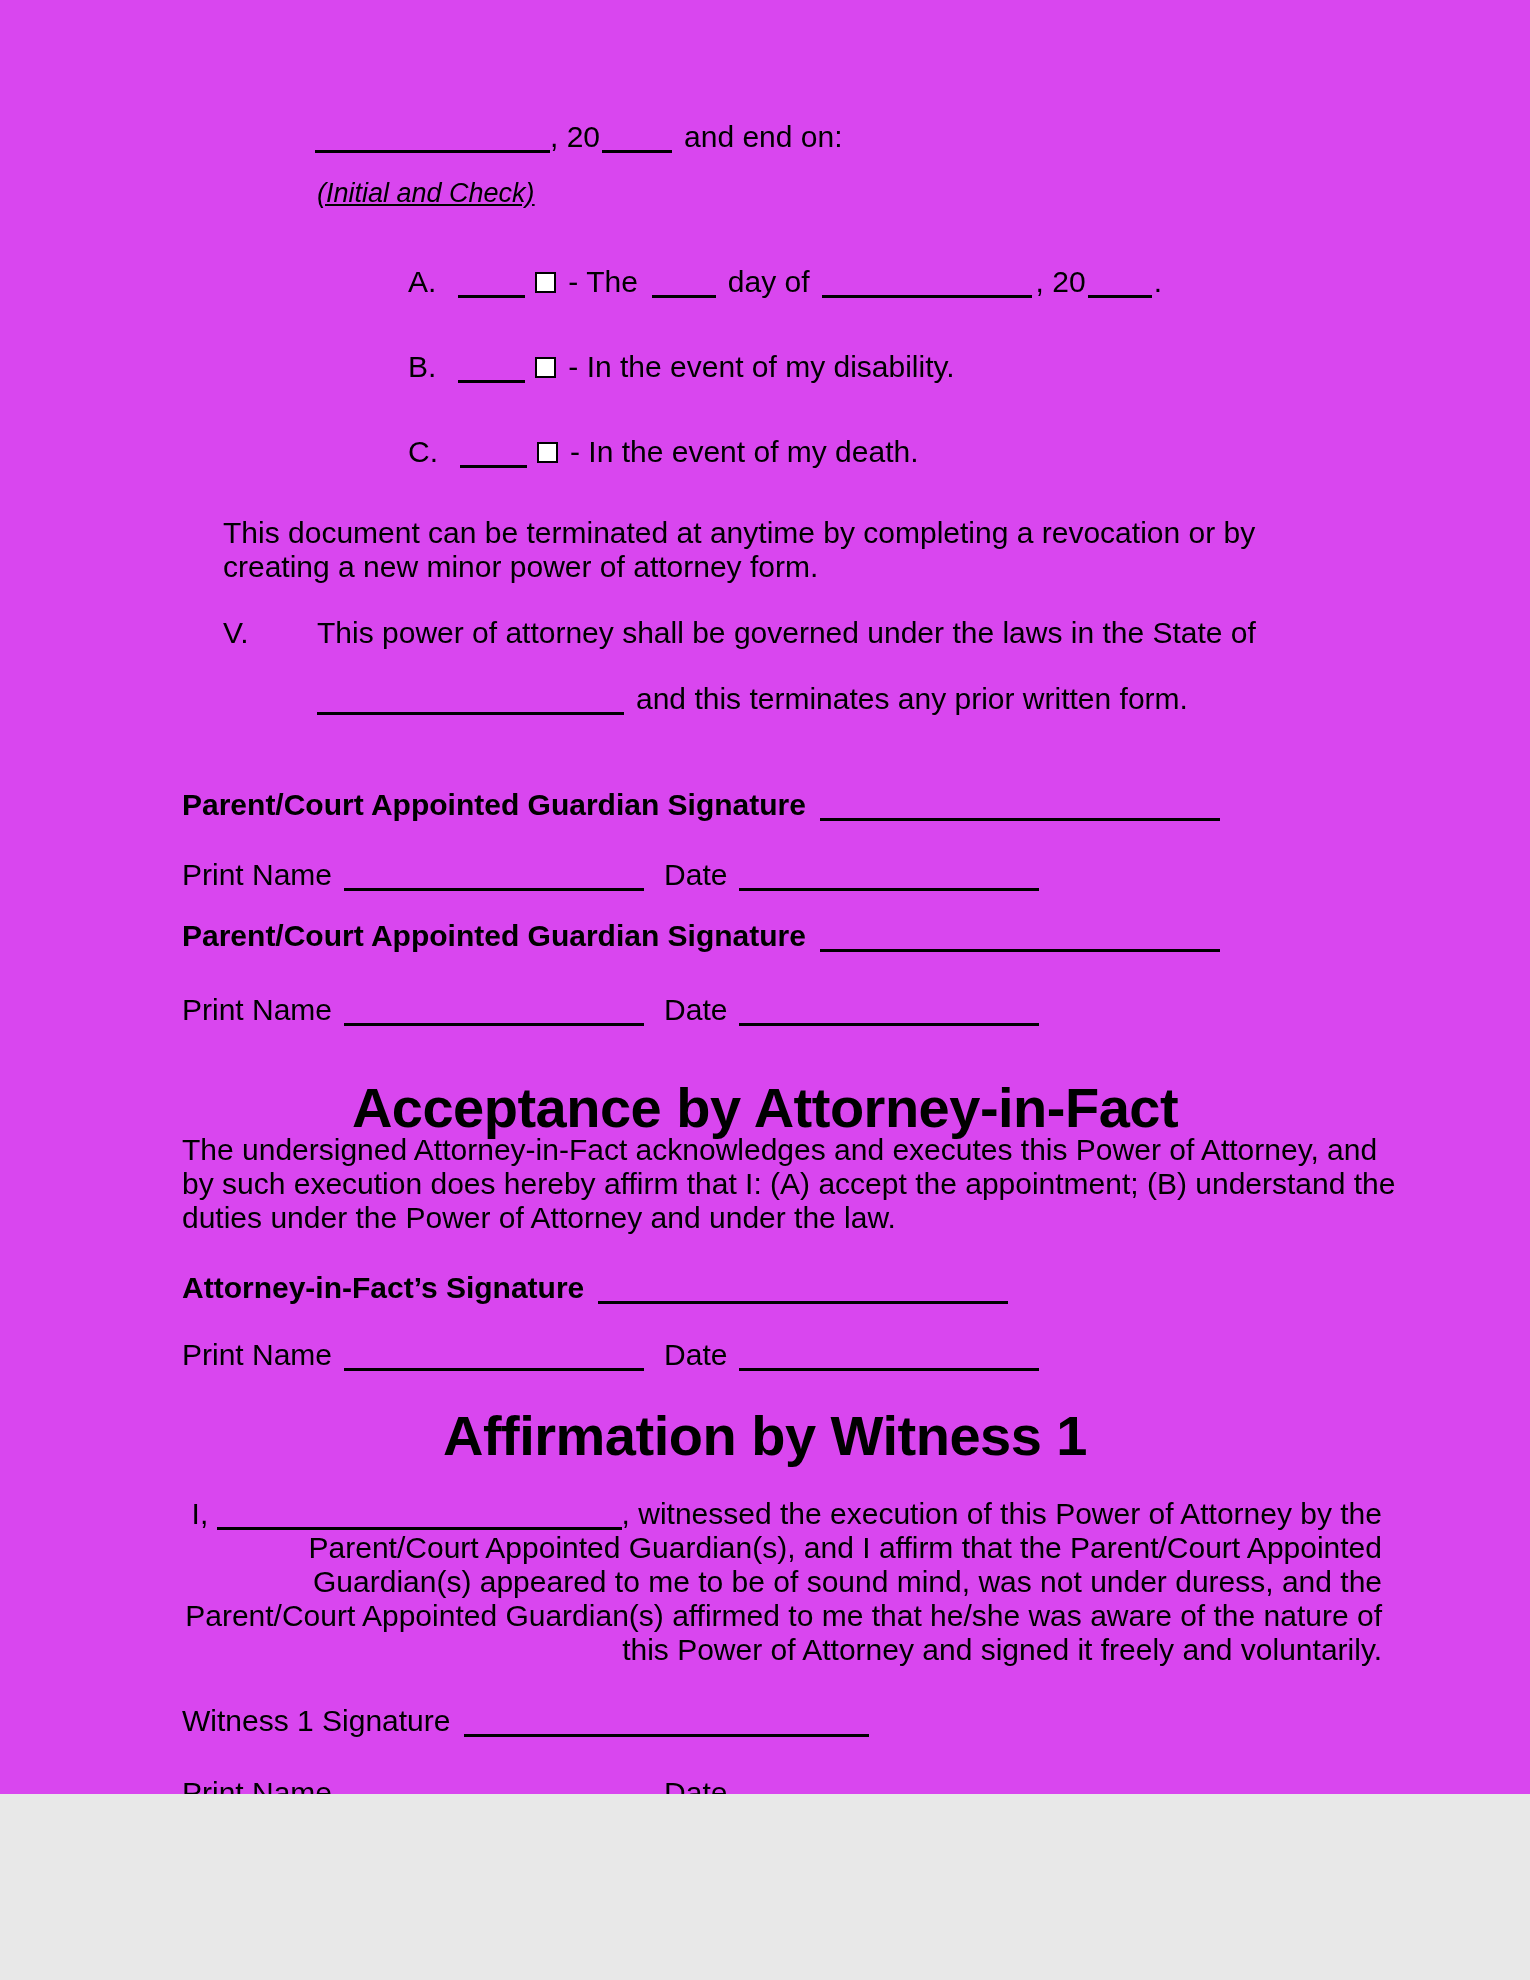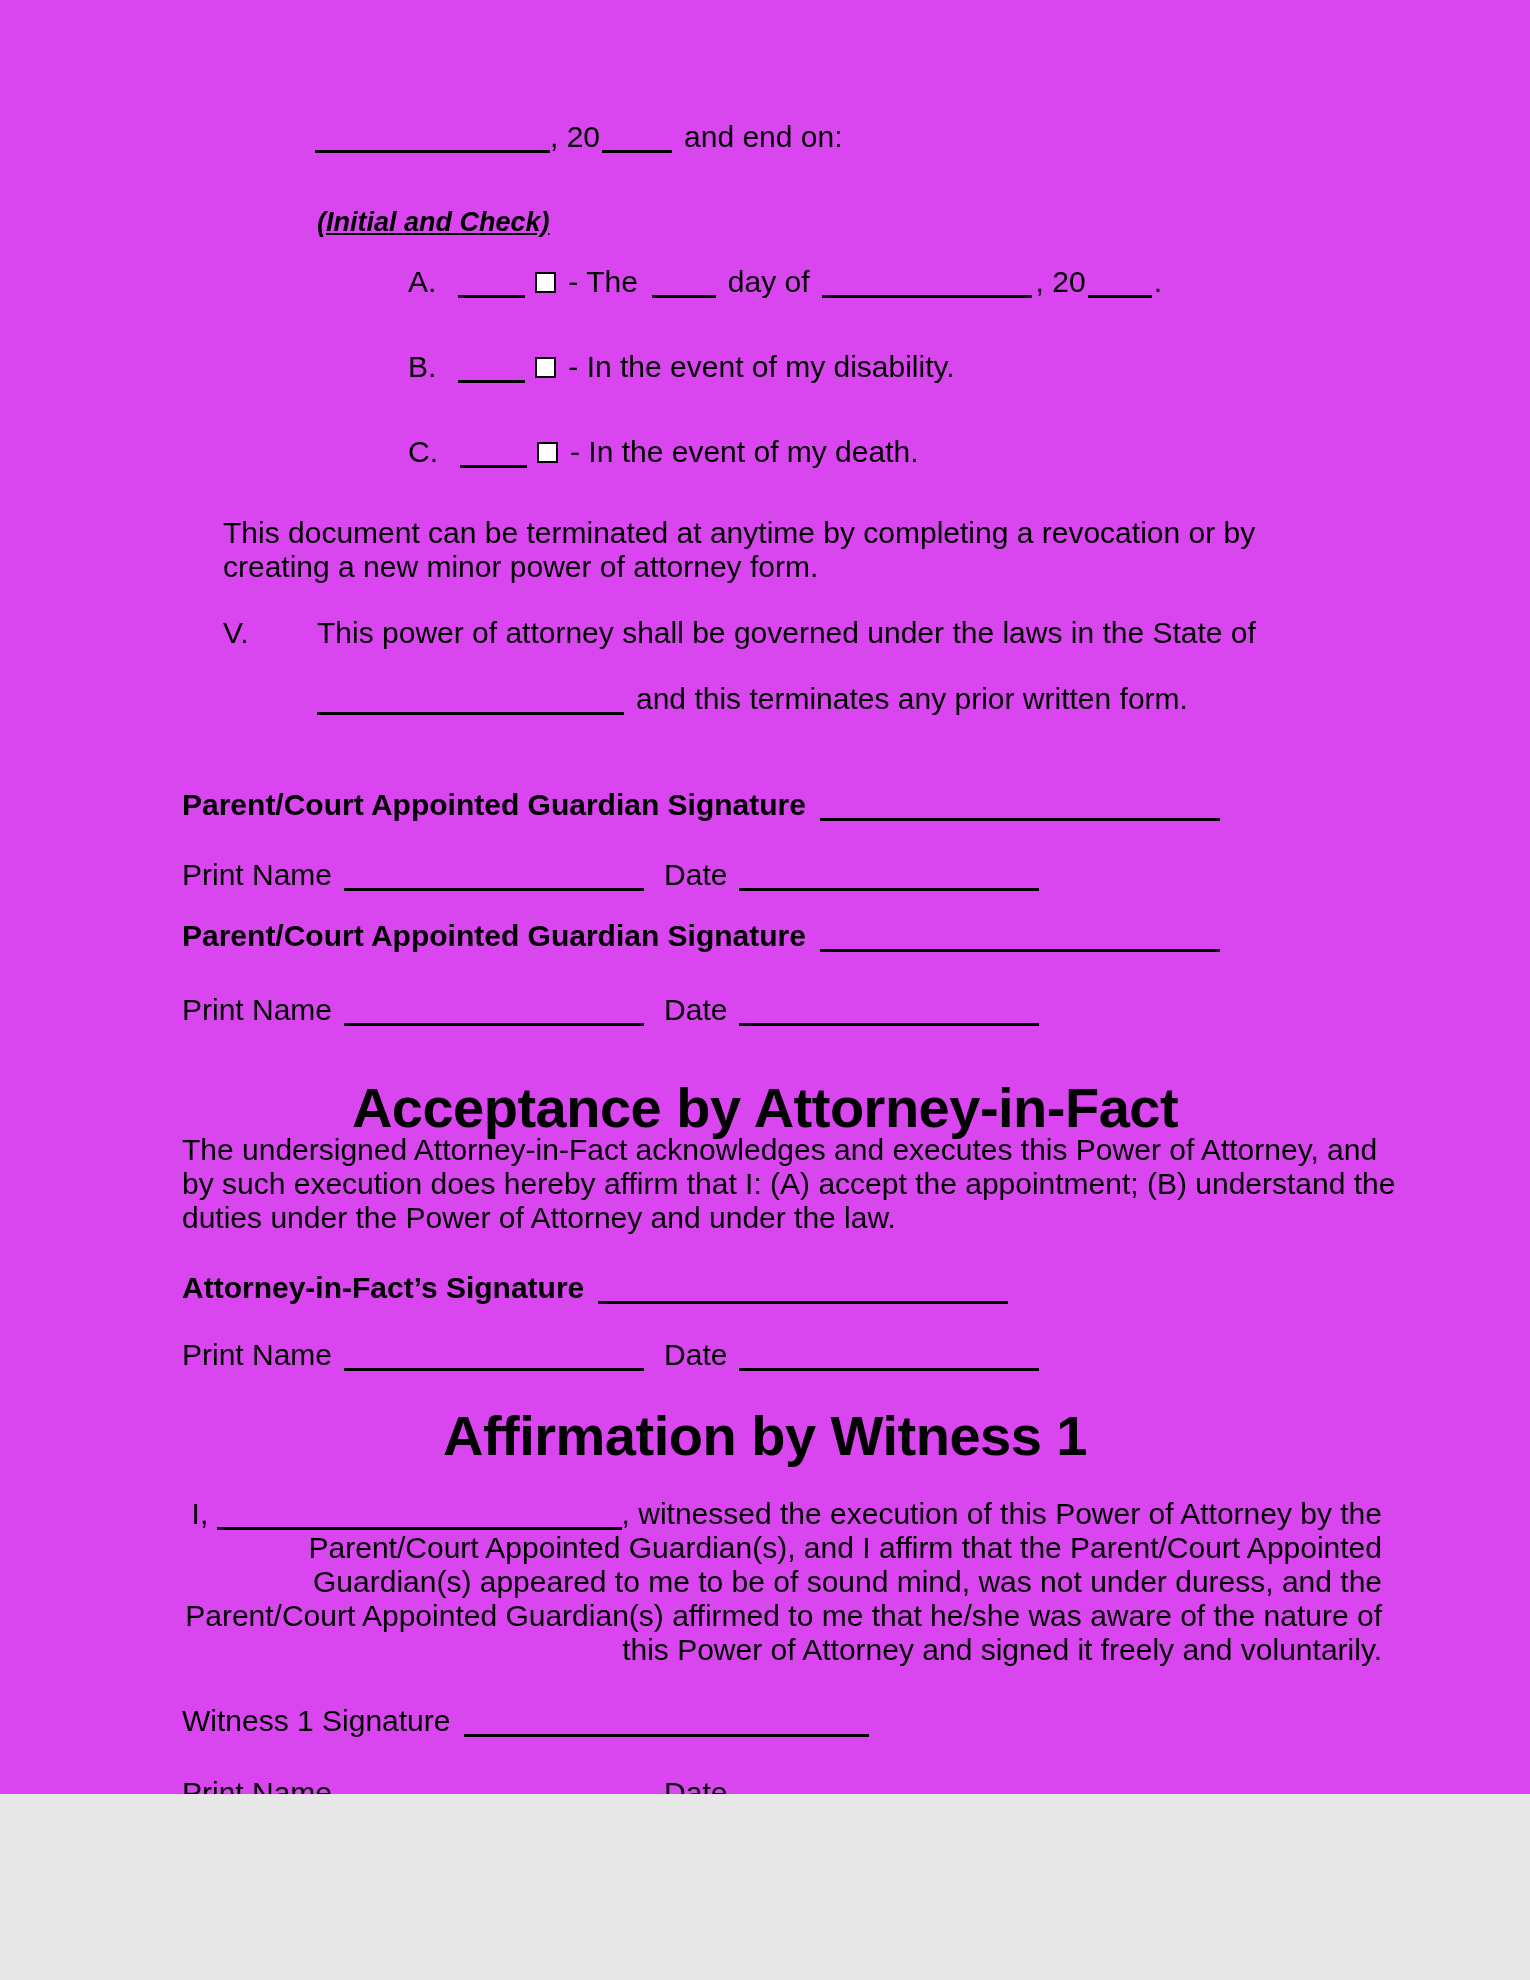--- a/index.html
+++ b/index.html
@@ -52,21 +52,21 @@
 </style>
 </head>
 <body>
 
 <div class="page">
 
   <div class="line" style="top:120px; left:315px;">
     <span class="blank" style="width:235px;"></span><span>, 20</span><span class="blank ml2" style="width:70px;"></span><span class="ml12">and end on:</span>
   </div>
 
-  <div class="line" style="top:204px; left:317px;font-weight:bold;">
+  <div class="line" style="top:175px; left:317px;">
     <span class="instruction">(Initial and Check)</span>
   </div>
 
   <div class="line" style="top:265px; left:408px;">
     <span>A.</span><span class="blank ml22" style="width:67px;"></span><span class="checkbox ml10"></span><span class="ml12">- The</span><span class="blank ml14" style="width:64px;"></span><span class="ml12">day of</span><span class="blank ml12" style="width:210px;"></span><span class="ml4">, 20</span><span class="blank ml2" style="width:64px;"></span><span class="ml2">.</span>
   </div>
 
   <div class="line" style="top:435px; left:408px;">
     <span>C.</span><span class="blank ml22" style="width:67px;"></span><span class="checkbox ml10"></span><span class="ml12">- In the event of my death.</span>
   </div>

